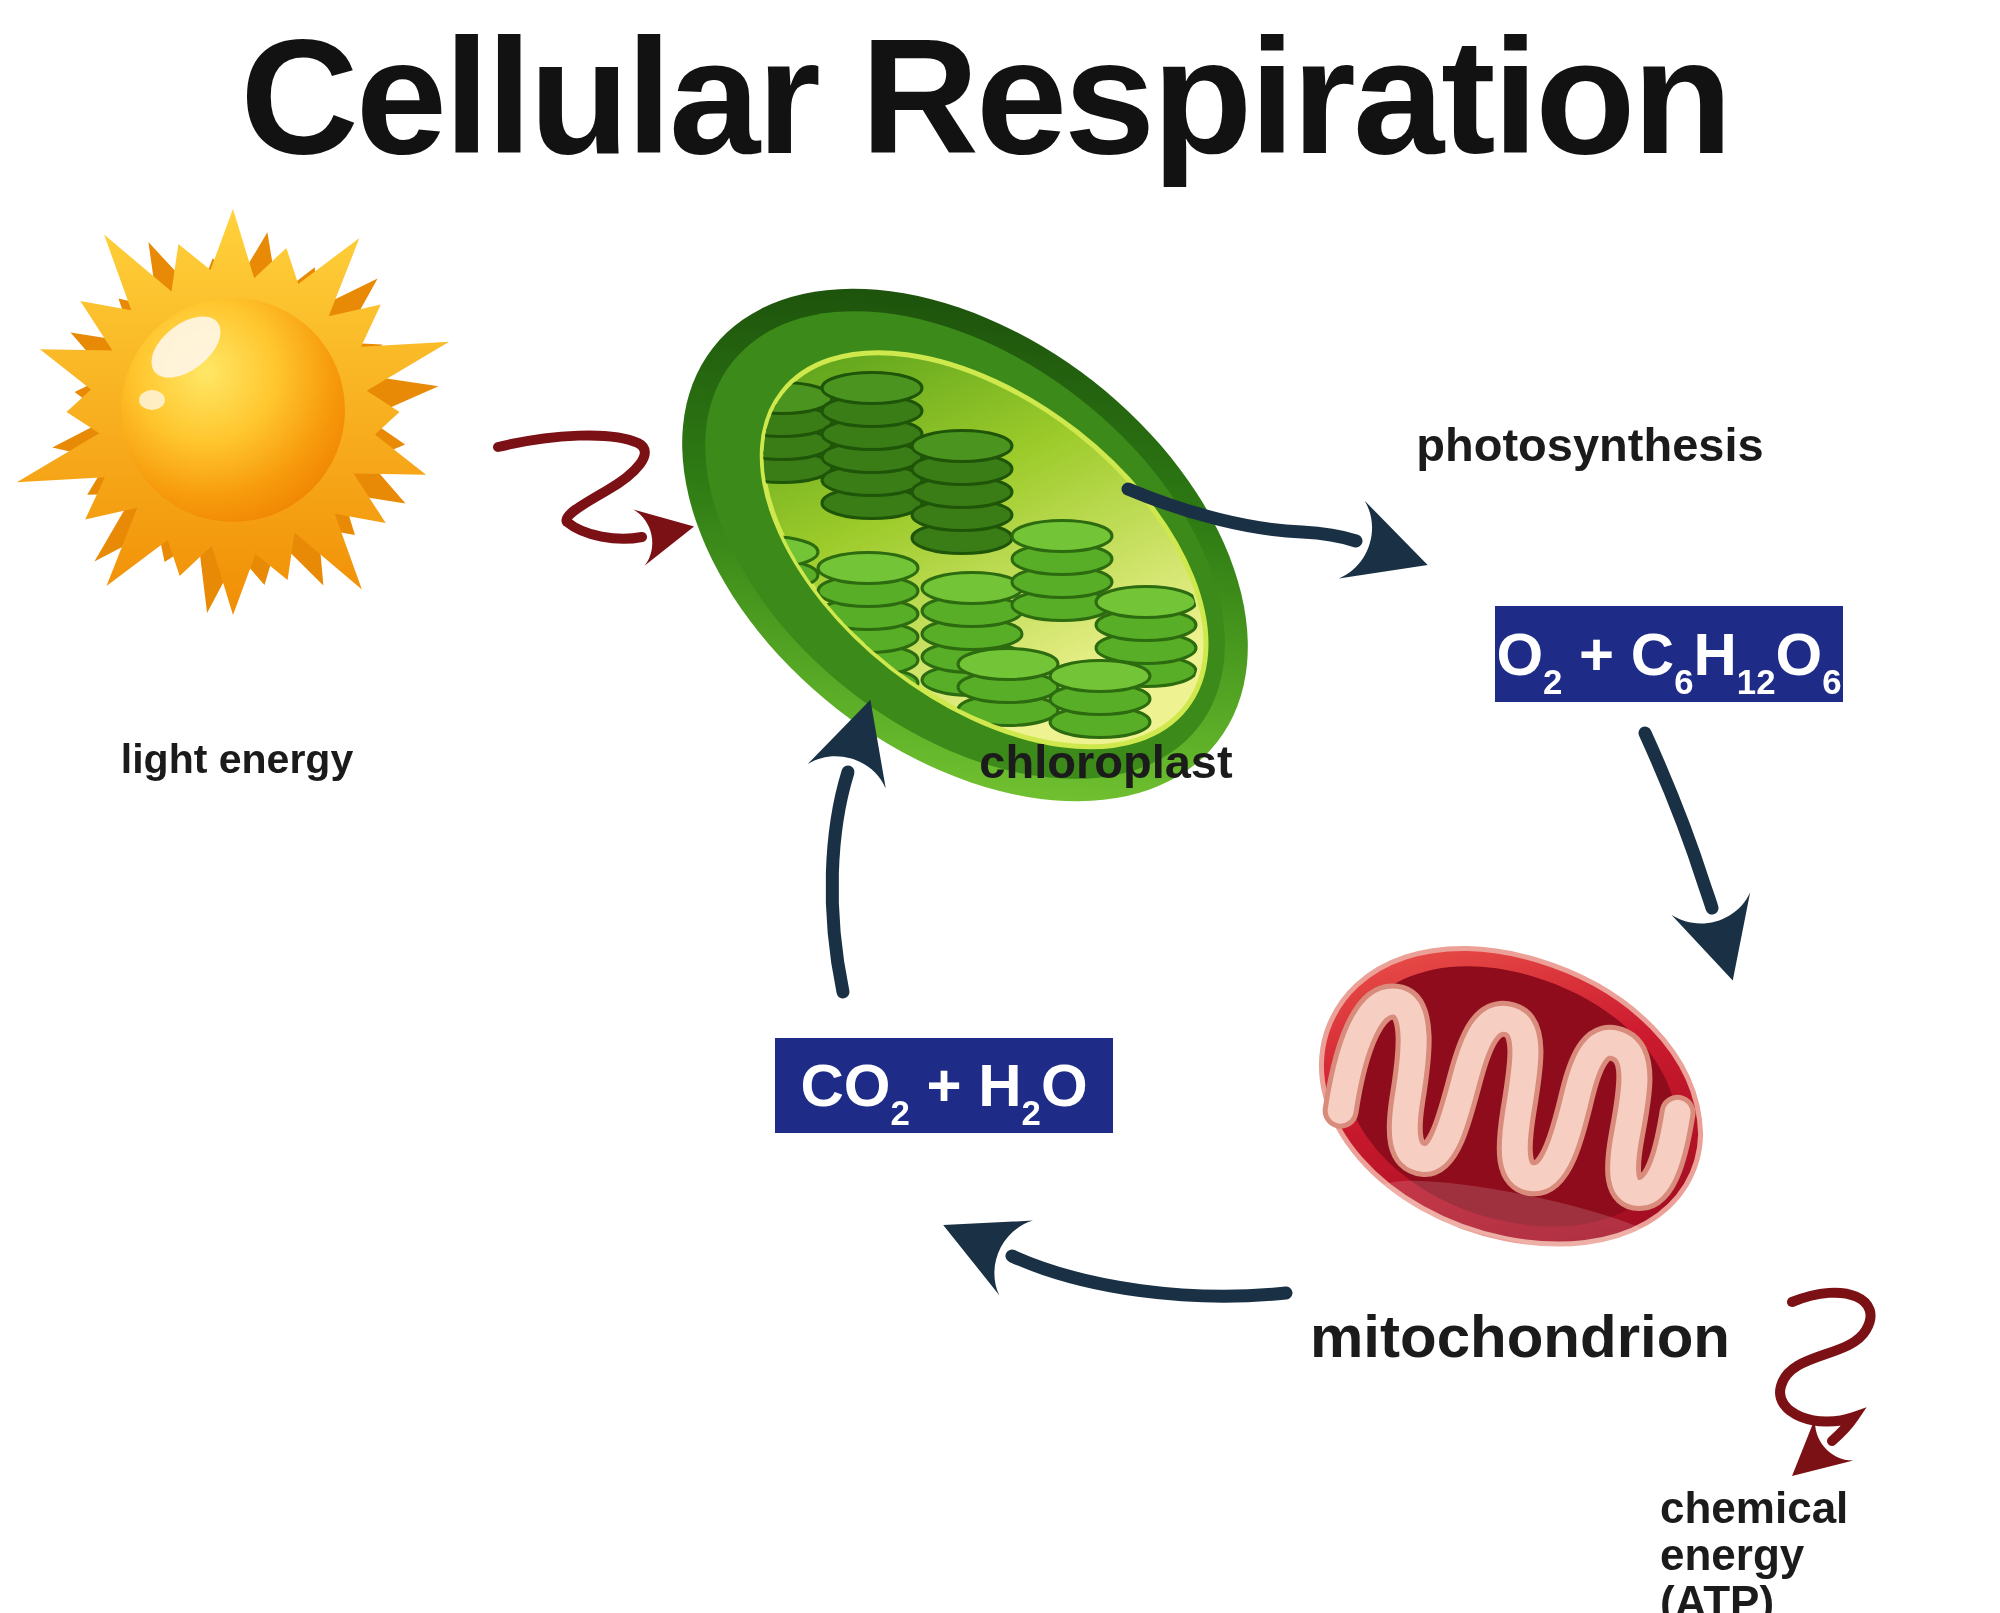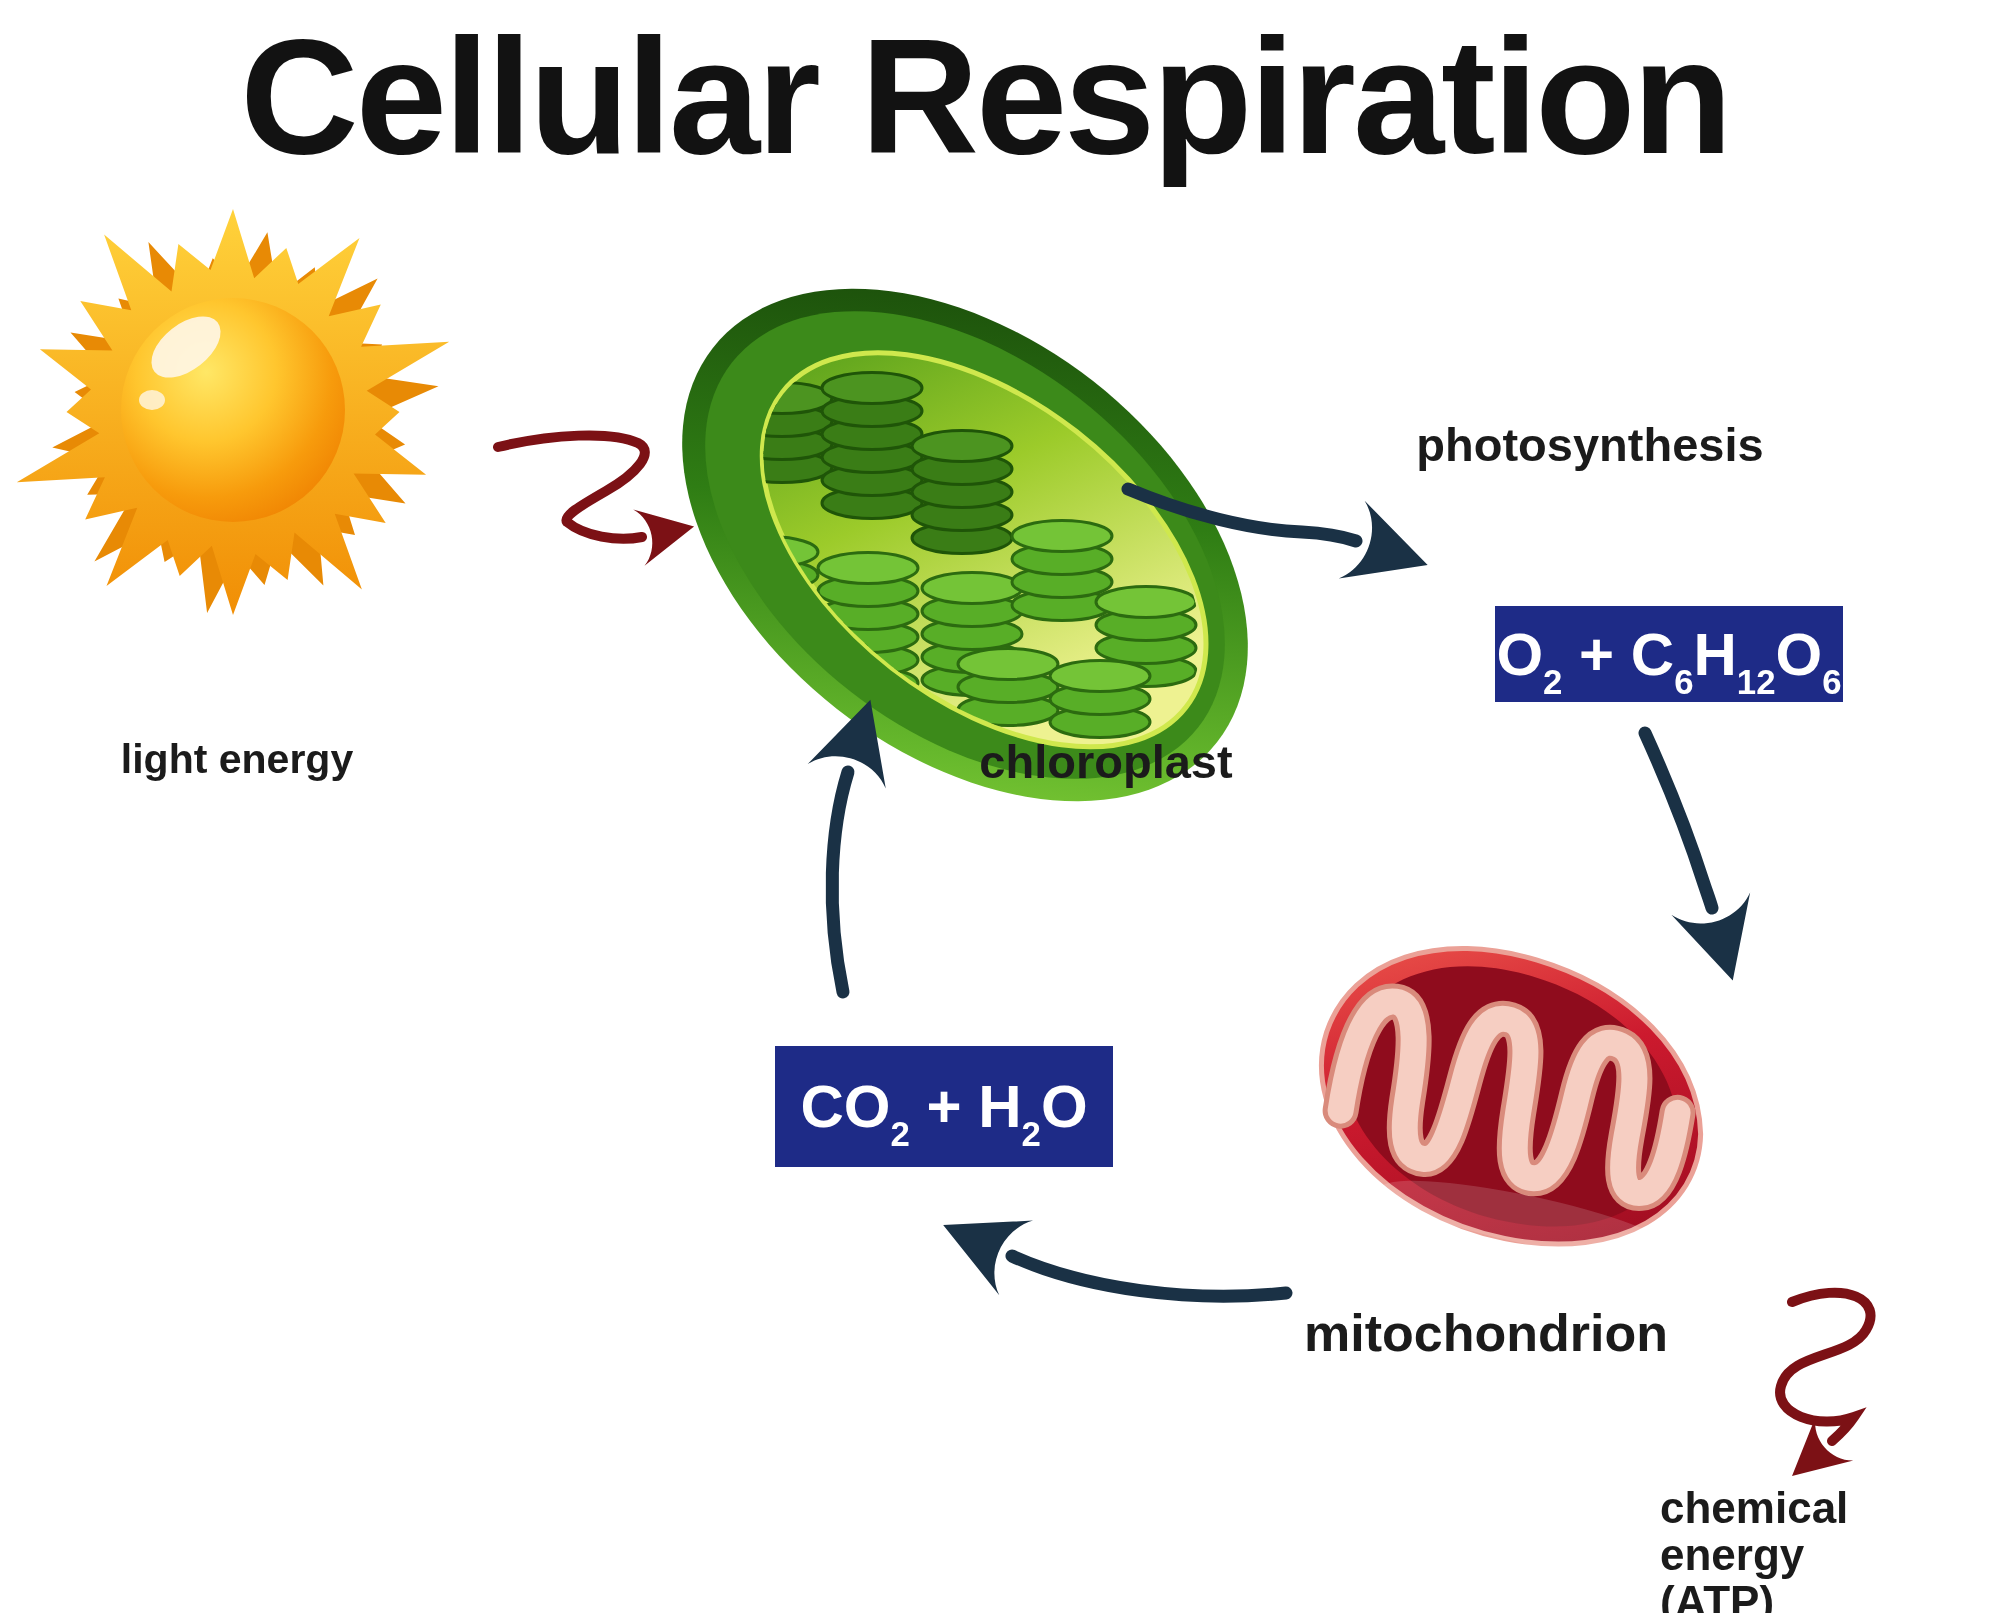--- a/index.html
+++ b/index.html
@@ -5,21 +5,21 @@
   html,body{margin:0;padding:0;background:#ffffff;}
   .stage{position:relative;width:2000px;height:1613px;overflow:hidden;background:#ffffff;
          font-family:"Liberation Sans",sans-serif;}
   .scene{position:absolute;left:0;top:0;}
   .label{position:absolute;font-weight:bold;color:#1b1b1b;line-height:1.08;white-space:nowrap;}
   .cx{transform:translateX(-50%);text-align:center;}
   .title{left:985px;top:8px;font-size:164px;letter-spacing:-3px;color:#121212;}
   .lbl-light{left:237px;top:737px;font-size:41px;}
   .lbl-chloro{left:1106px;top:737px;font-size:47px;}
   .lbl-photo{left:1590px;top:420px;font-size:47px;text-align:center;}
-  .lbl-mito{left:1486px;top:1305px;font-size:52px;}
+  .lbl-mito{left:1520px;top:1305px;font-size:60px;}
   .lbl-cellresp{left:927px;top:1314px;font-size:42px;line-height:48px;white-space:normal;width:320px;}
   .lbl-chem{left:1660px;top:1484px;font-size:44px;line-height:47px;white-space:normal;width:340px;}
   .fbox{position:absolute;background:#1e2b87;color:#ffffff;font-weight:bold;font-size:60px;
         display:flex;align-items:center;justify-content:center;text-align:center;}
   .fbox sub{font-size:0.58em;position:relative;bottom:-0.18em;line-height:0;}
   .fwrap{white-space:pre;}
 </style>
 </head>
 <body>
 
@@ -157,17 +157,17 @@
 
   <div class="label lbl-chem">
     <div>chemical energy</div>
     <div>(ATP)</div>
   </div>
 
   <div class="fbox" style="left:1495px;top:606px;width:348px;height:96px;">
     <span class="fwrap"><span>O</span><sub>2</sub><span> + C</span><sub>6</sub><span>H</span><sub>12</sub><span>O</span><sub>6</sub></span>
   </div>
 
-  <div class="fbox" style="left:775px;top:1038px;width:338px;height:121px;margin-top:8px;">
+  <div class="fbox" style="left:775px;top:1038px;width:338px;height:95px;">
     <span class="fwrap"><span>CO</span><sub>2</sub><span> + H</span><sub>2</sub><span>O</span></span>
   </div>
 
 </div>
 
 </body></html>

